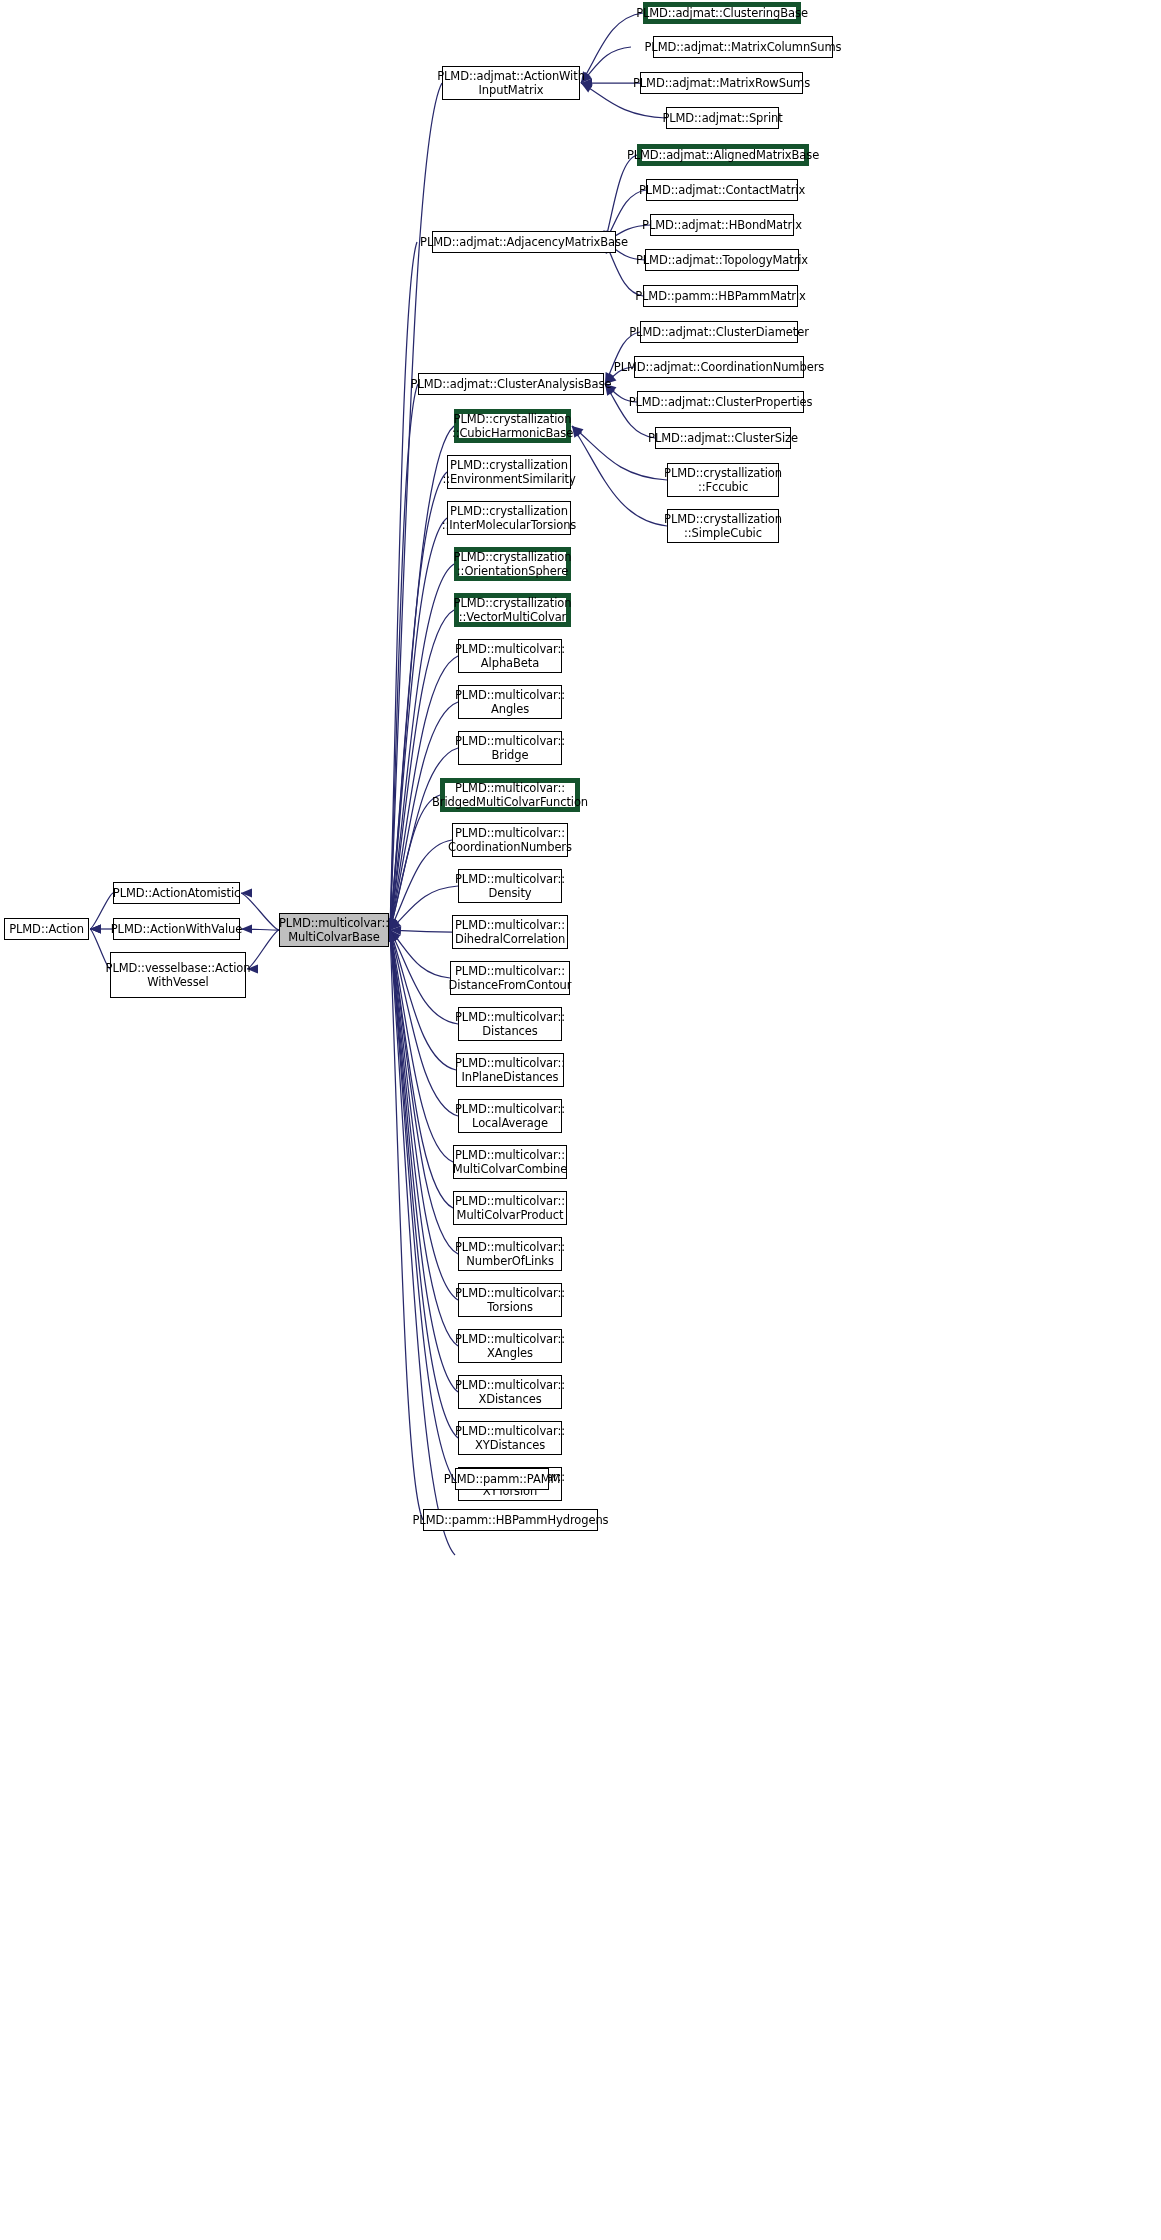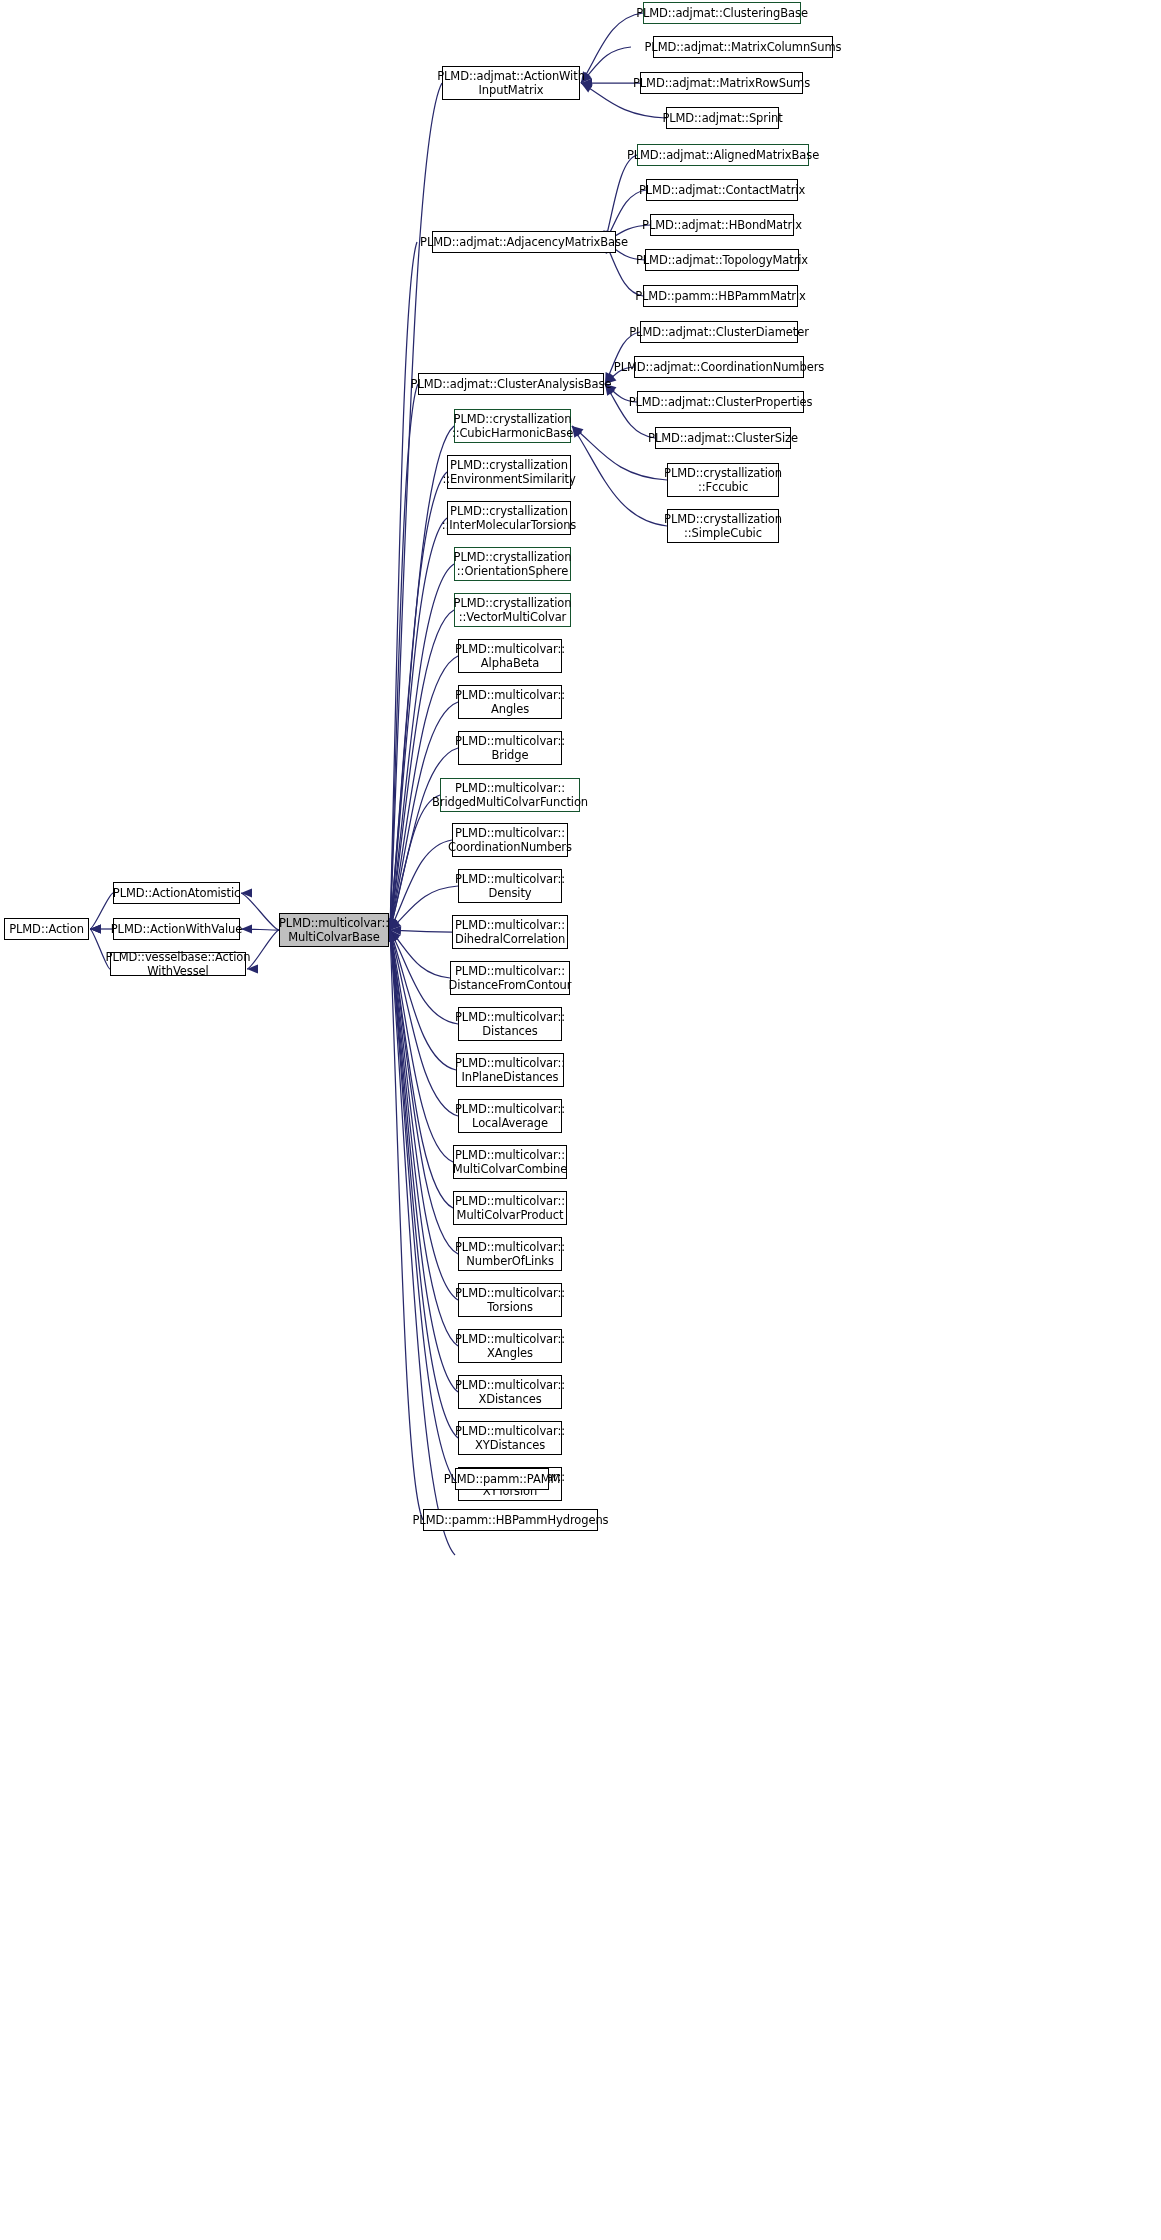--- a/index.html
+++ b/index.html
@@ -21,21 +21,21 @@
     text-align:center;
     background:#ffffff;
     border:1px solid #000000;
     color:#000000;
     font-size:11.5px;
     line-height:1.25;
     letter-spacing:-0.1px;
     white-space:pre-line;
     padding:1px 3px;
   }
-  .node.red{border:1px solid #14532d;}
+  .node.red{border:5px solid #14532d;}
   .node.focus{background:#bfbfbf;border:1px solid #000000;}
 </style>
 </head>
 <body>
 
 <div id="canvas">
   <svg class="edges" id="edge-layer" viewBox="0 0 1161 2240" xmlns="http://www.w3.org/2000/svg">
       <path d="M279,930 C272.16,930 247.84,893 241,893" fill="none" stroke="#27286b" stroke-width="1.25"></path>
       <polygon points="241,893 252,897.6 252,888.4" fill="#27286b"></polygon>
       <path d="M279,930 C272.16,930 247.84,929 241,929" fill="none" stroke="#27286b" stroke-width="1.25"></path>
@@ -181,21 +181,21 @@
 CoordinationNumbers</div>
       <div class="node" style="left: 458px; top: 869px; width: 104px; height: 34px;">PLMD::multicolvar::
 Density</div>
       <div class="node" style="left: 452px; top: 915px; width: 116px; height: 34px;">PLMD::multicolvar::
 DihedralCorrelation</div>
       <div class="node focus" style="left: 279px; top: 913px; width: 110px; height: 34px;">PLMD::multicolvar::
 MultiColvarBase</div>
       <div class="node" style="left: 113px; top: 882px; width: 127px; height: 22px;">PLMD::ActionAtomistic</div>
       <div class="node" style="left: 4px; top: 918px; width: 85px; height: 22px; text-align: right;">PLMD::Action</div>
       <div class="node" style="left: 113px; top: 918px; width: 127px; height: 22px;">PLMD::ActionWithValue</div>
-      <div class="node" style="left: 110px; top: 952px; width: 136px; height: 24px;">PLMD::vesselbase::Action
+      <div class="node" style="left: 110px; top: 952px; width: 136px; height: 46px;">PLMD::vesselbase::Action
 WithVessel</div>
       <div class="node" style="left: 450px; top: 961px; width: 120px; height: 34px;">PLMD::multicolvar::
 DistanceFromContour</div>
       <div class="node" style="left: 458px; top: 1007px; width: 104px; height: 34px;">PLMD::multicolvar::
 Distances</div>
       <div class="node" style="left: 456px; top: 1053px; width: 108px; height: 34px;">PLMD::multicolvar::
 InPlaneDistances</div>
       <div class="node" style="left: 458px; top: 1099px; width: 104px; height: 34px;">PLMD::multicolvar::
 LocalAverage</div>
       <div class="node" style="left: 453px; top: 1145px; width: 114px; height: 34px;">PLMD::multicolvar::

